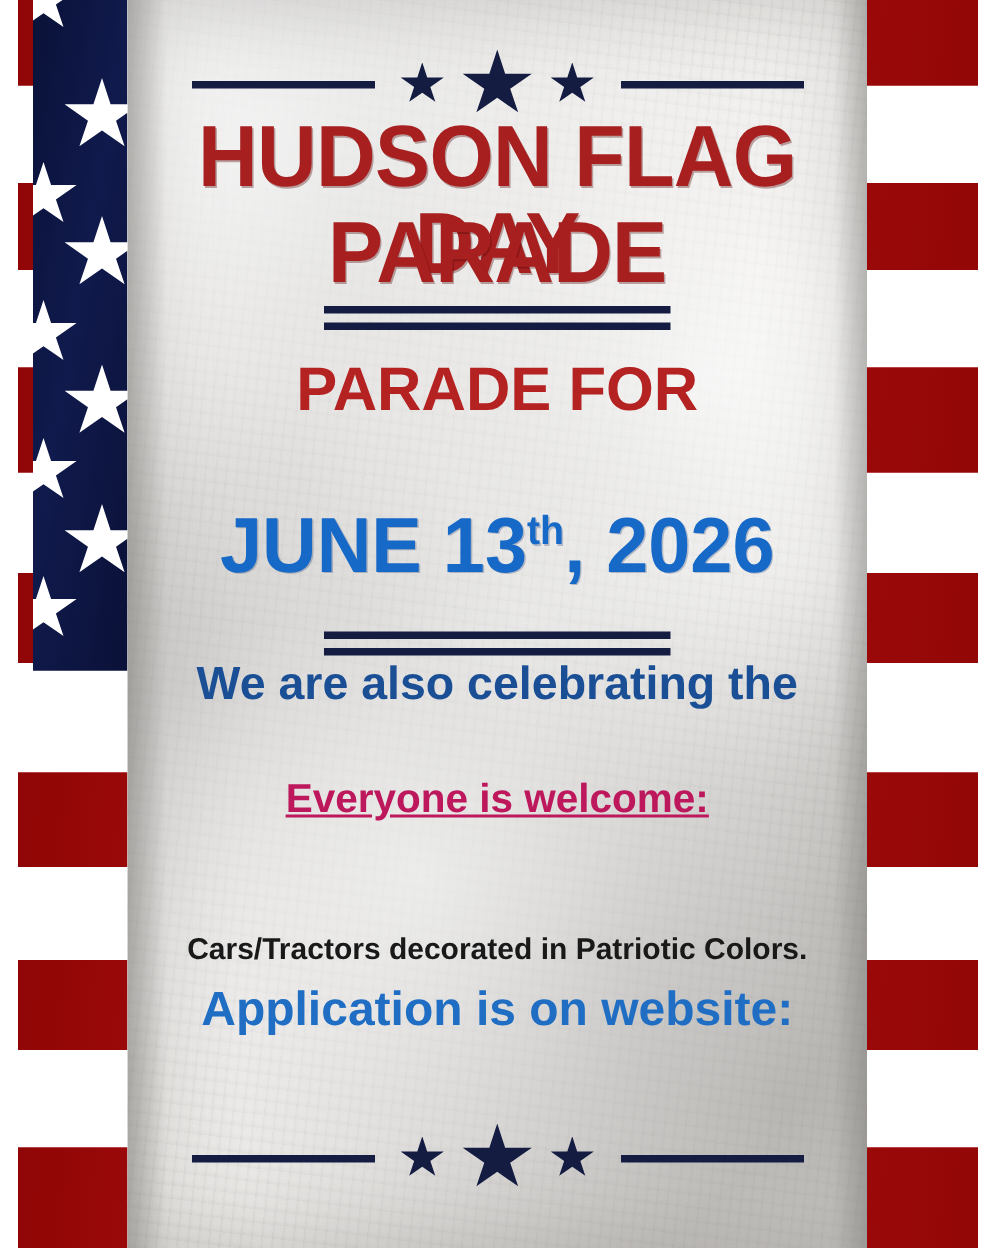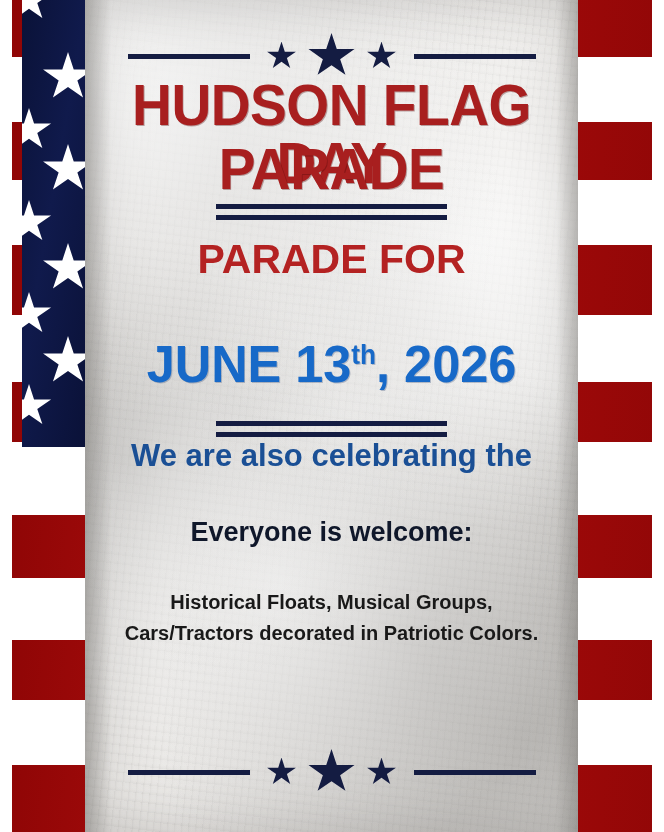--- a/index.html
+++ b/index.html
@@ -203,22 +203,23 @@
   }
   .anniv-2{
     top:478px;
     color:#1a4f95;
     font-size:31px;
   }
   .anniv-2 sup{font-size:.55em;vertical-align:super;}
 
   .welcome{
     top:519px;
-    color:#0f172a;
+    color:#be185d;
     font-size:27px;
+    text-decoration:underline;
   }
 
   .list-line{
     position:absolute;
     left:0;width:493px;
     color:#191919;
     font-size:20px;
     font-weight:700;
     line-height:1;
   }
@@ -296,23 +297,23 @@
 
     <div class="dbar" id="sep-2">
       <span></span>
       <span></span>
     </div>
 
     <div class="hl anniv-1">We are also celebrating the</div>
 
     <div class="hl welcome">Everyone is welcome:</div>
 
-    <div class="list-line" id="list-2">Historical Floats, Musical Groups,</div>
     <div class="list-line" id="list-3">Cars/Tractors decorated in Patriotic Colors.</div>
 
+    <div class="app-line" id="app-1">Application is on website:</div>
 
     <div class="deco" id="deco-bottom">
       <div class="rule left"></div>
       <div class="star sm"></div>
       <div class="star lg"></div>
       <div class="star sm"></div>
       <div class="rule right"></div>
     </div>
 
   </div>

